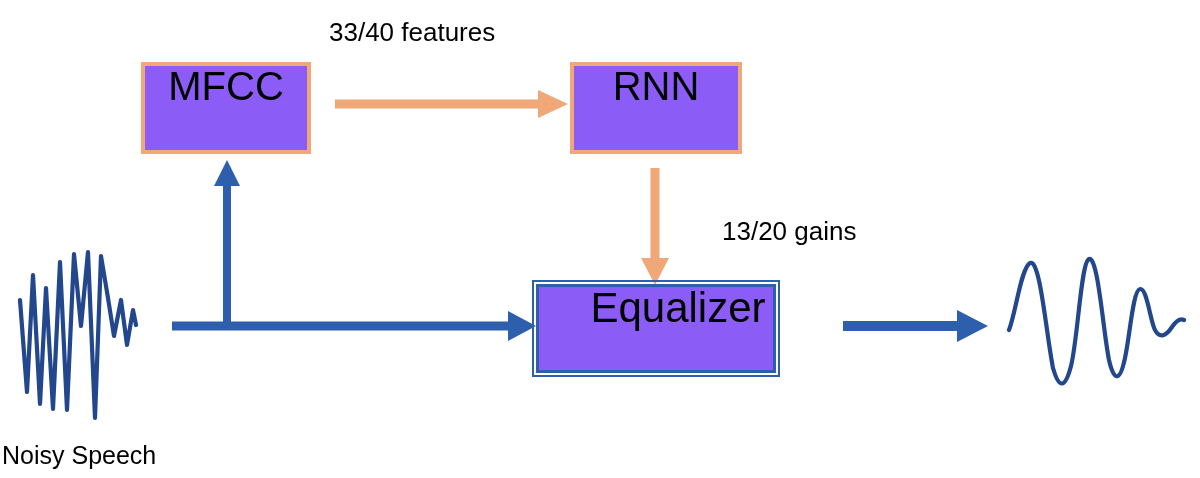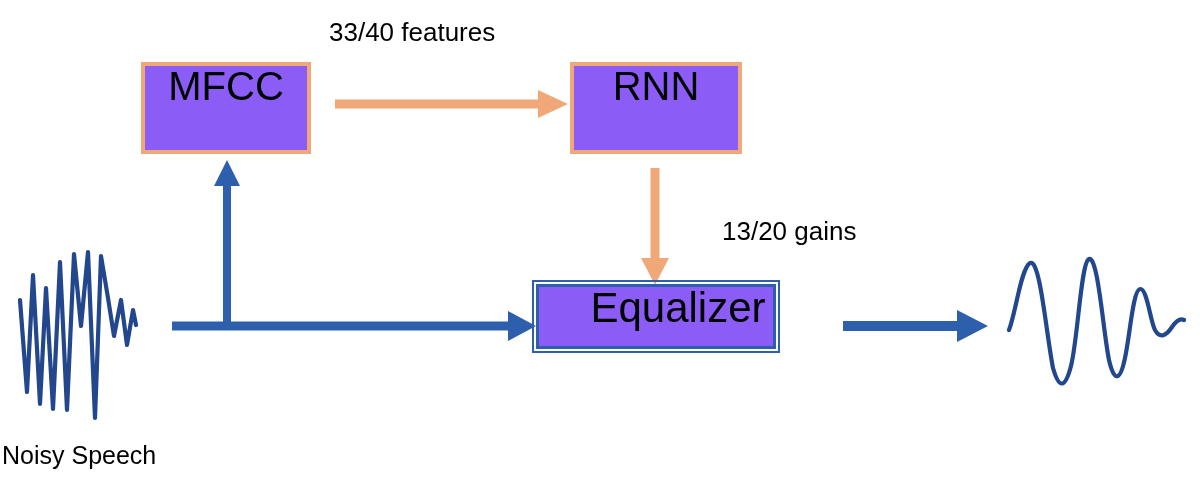--- a/index.html
+++ b/index.html
@@ -48,21 +48,21 @@
     left: 570px;
     top: 62px;
     width: 172px;
     height: 92px;
     border: 4px solid #F0A878;
   }
   #box-equalizer {
     left: 536px;
     top: 284px;
     width: 240px;
-    height: 65px;
+    height: 89px;
     border: 3px solid #2E5FAC;
     outline: 2px solid #2E5FAC;
     outline-offset: 2px;
     padding-left: 44px;
   }
   .label-mfcc { font-size: 40px; }
   .label-rnn { font-size: 40px; }
   .label-equalizer { font-size: 42px; }
 
   .edge-label {

